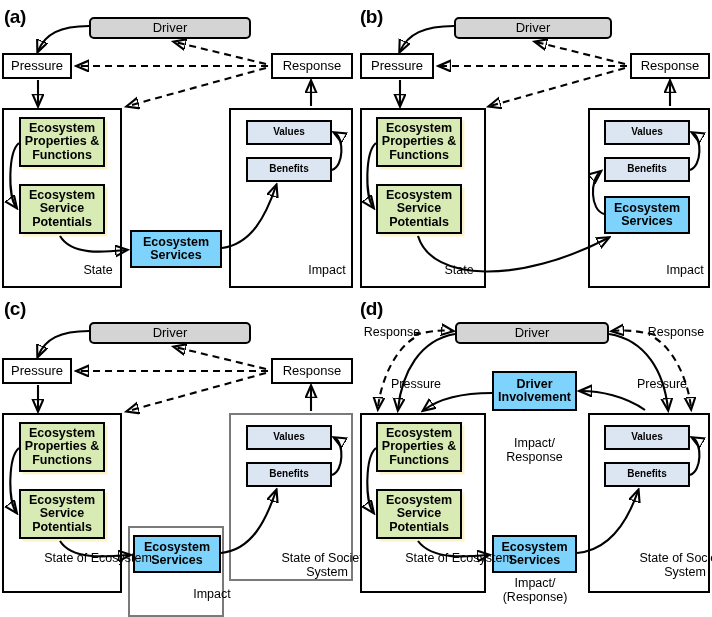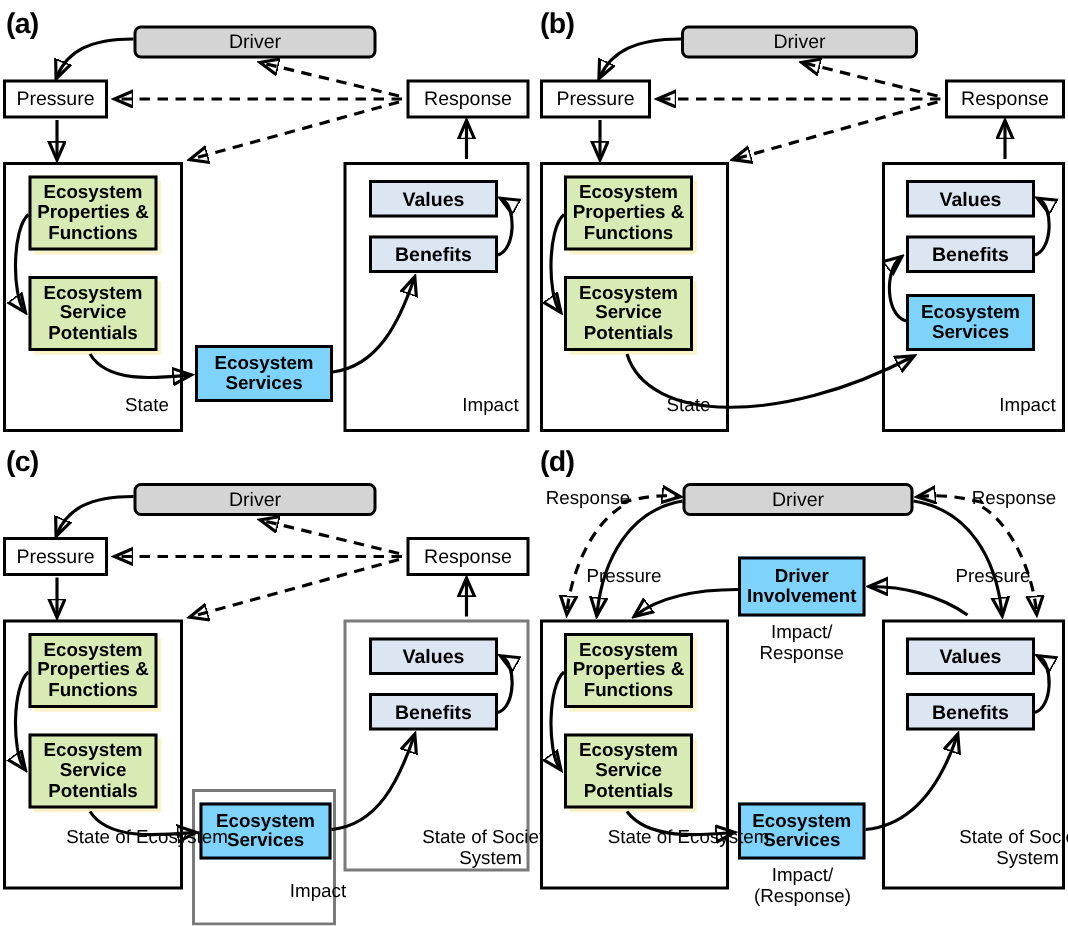--- a/index.html
+++ b/index.html
@@ -15,21 +15,21 @@
   .node span{display:block;width:100%;}
 
   
   .b-plain{border:2px solid #000;background:#fff;font-size:13px;}
   .b-driver{border:2px solid #000;background:#d4d4d4;border-radius:5px;font-size:13px;}
   .b-container{border:2.5px solid #000;background:#fff;}
   .b-container-thin{border:2px solid #7a7a7a;background:#fff;}
   .b-green{border:2px solid #000;background:#d9ebb4;font-size:12.5px;font-weight:bold;
            box-shadow:3px 3px 0 -0.5px #fbf3c9;}
   .b-yellow{border:2px solid #000;background:#7dd3fc;font-size:12.5px;font-weight:bold;}
-  .b-blue{border:2px solid #000;background:#dce5f2;font-size:13px;font-weight:bold;}
+  .b-blue{border:2px solid #000;background:#dce5f2;font-size:10px;font-weight:bold;}
 
   
   .caption{position:absolute;text-align:center;font-size:12.5px;line-height:1.1;margin-left:36px;}
   .edge-label{position:absolute;text-align:center;font-size:12.5px;line-height:1.12;}
 
   svg.wires{position:absolute;left:0;top:0;width:712px;height:617px;pointer-events:none;}
   svg.wires path,svg.wires line{fill:none;stroke:#000;}
   .solid{stroke-width:2.1;}
   .dash{stroke-width:2.1;stroke-dasharray:7 5;}
 </style>
@@ -159,21 +159,21 @@
       </div>
 
     <div class="edge-label" style="left:356px;top:325px;width:72px;">Response</div>
     <div class="edge-label" style="left:640px;top:325px;width:72px;">Response</div>
     <div class="edge-label" style="left:382px;top:377px;width:68px;">Pressure</div>
     <div class="edge-label" style="left:628px;top:377px;width:68px;">Pressure</div>
 
     <div class="node b-yellow" style="left:492px;top:371px;width:85px;height:40px;">
         <span>Driver Involvement</span>
       </div>
-    <div class="edge-label" style="left:492px;top:414px;width:85px;">Impact/ Response</div>
+    <div class="edge-label" style="left:492px;top:436px;width:85px;">Impact/ Response</div>
 
     <div class="node b-container" style="left:360px;top:413px;width:126px;height:180px;"></div>
     <div class="node b-container" style="left:588px;top:413px;width:122px;height:180px;"></div>
 
     <div class="node b-green" style="left:376px;top:422px;width:86px;height:50px;">
         <span>Ecosystem Properties &amp; Functions</span>
       </div>
     <div class="node b-green" style="left:376px;top:489px;width:86px;height:50px;">
         <span>Ecosystem Service Potentials</span>
       </div>

